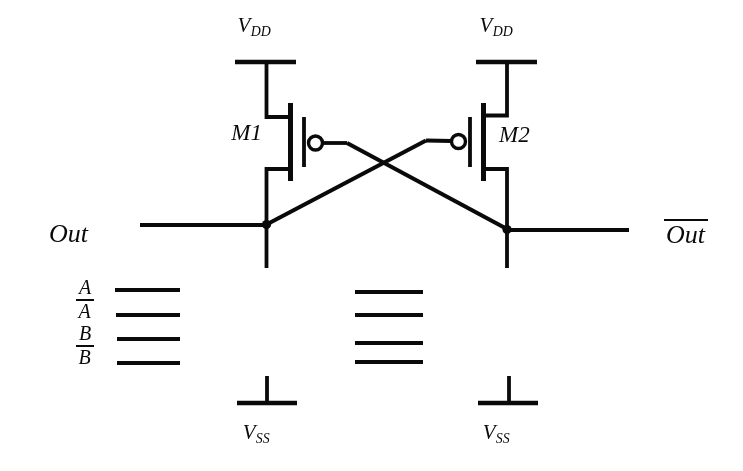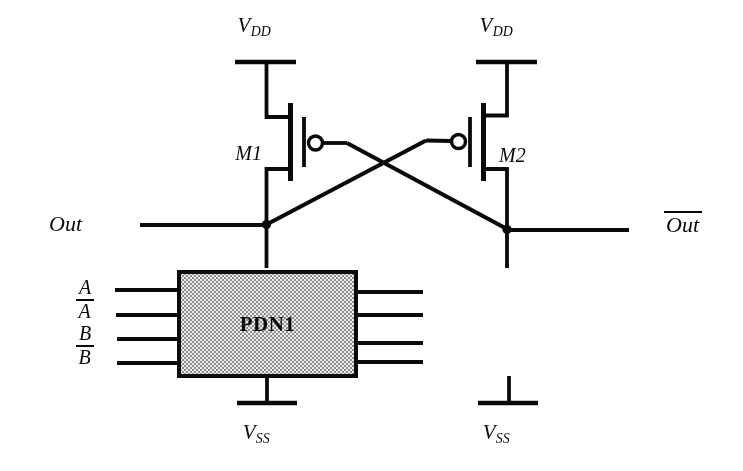--- a/index.html
+++ b/index.html
@@ -19,22 +19,22 @@
     line-height:1.05;
     color:#0a0a0a;
   }
   .lbl sub{
     font-size:0.66em;
     font-style:italic;
     vertical-align:baseline;
     position:relative;top:0.28em;left:0.02em;
   }
   .rail-lbl{font-size:21px;}
-  .m-lbl{font-size:20px;margin-top:22px;}
-  .out-lbl{font-size:22px;}
+  .m-lbl{font-size:23px;}
+  .out-lbl{font-size:26px;margin-top:8px;}
   .in-lbl{font-size:20px;}
   .center{text-align:center;}
   .right{text-align:right;}
   .ovl{
     display:inline-block;
     border-top:2px solid #0a0a0a;
     padding:0 3px 0 2px;
   }
   .pdn{
     position:absolute;
@@ -55,23 +55,20 @@
     font-style:normal;
     font-size:21px;
     letter-spacing:0.5px;
   }
 </style>
 </head>
 <body>
 
 <div id="stage">
 
-  <div class="pdn" style="left:177px;top:270px;">
-    <span class="pdn-lbl">PDN1</span>
-  </div>
 
   <svg id="wires" width="743" height="471" viewBox="0 0 743 471">
     <g stroke="#0a0a0a" fill="none" stroke-width="3.8" stroke-linecap="butt">
 
       <line x1="235" y1="62" x2="296" y2="62" stroke-width="4.6"></line>
       <line x1="476" y1="62" x2="537" y2="62" stroke-width="4.6"></line>
 
       <path d="M266.5 60 V117 H288"></path>
       <line x1="290.5" y1="103" x2="290.5" y2="181" stroke-width="5"></line>
       <line x1="304" y1="117" x2="304" y2="167"></line>

